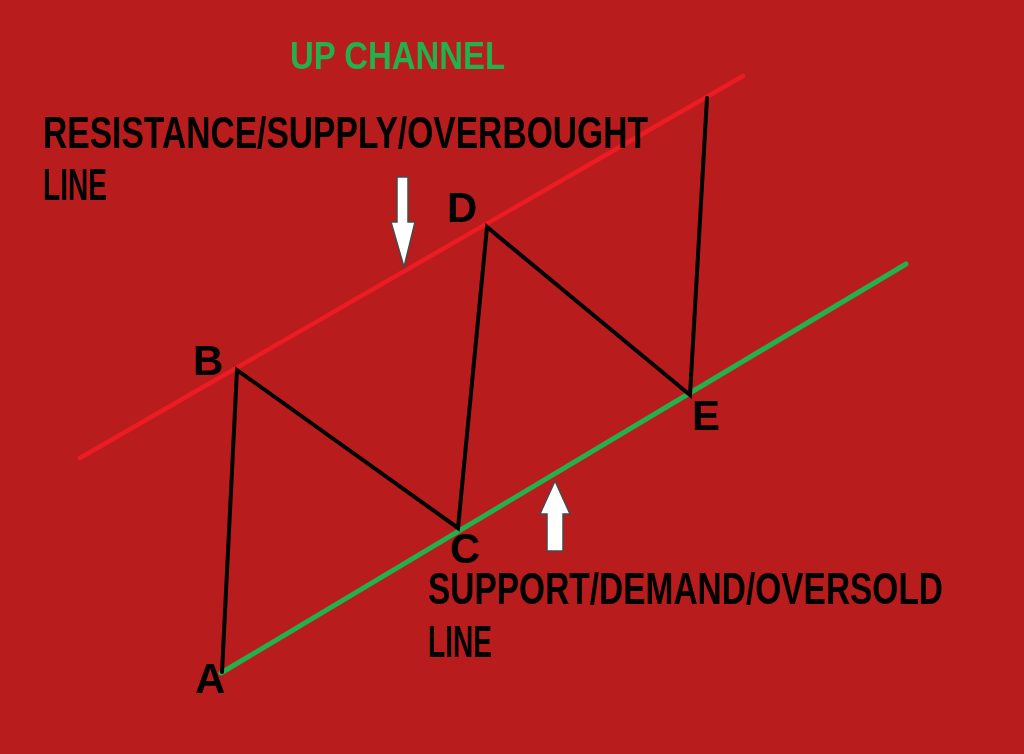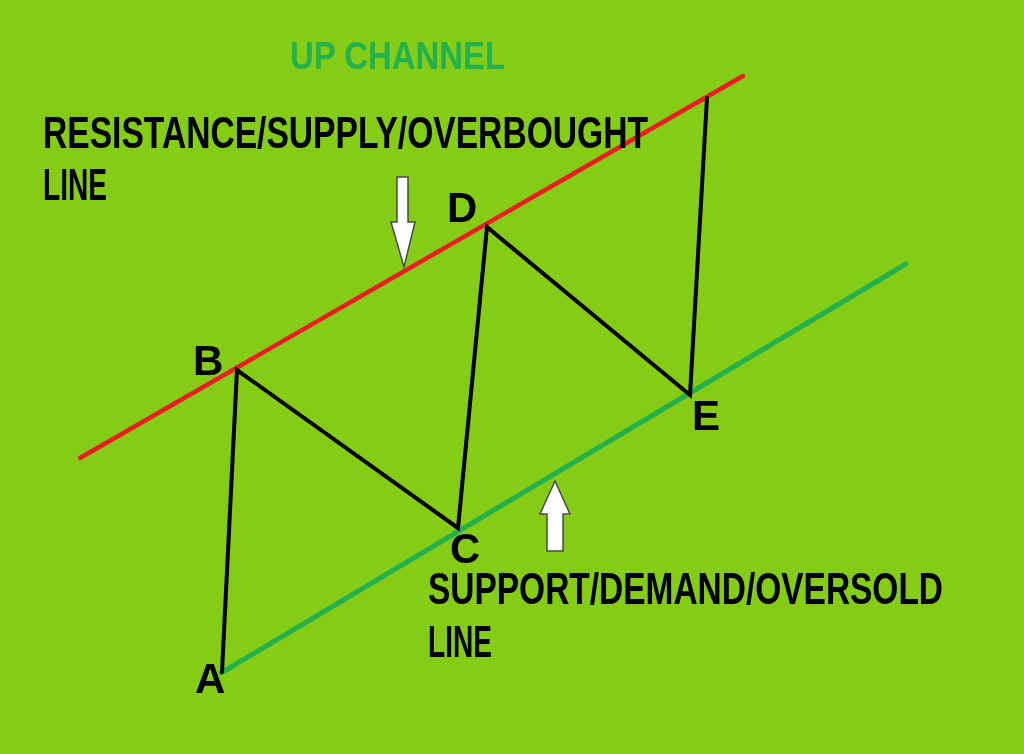--- a/index.html
+++ b/index.html
@@ -4,21 +4,21 @@
 <style>
   html, body {
     margin: 0;
     padding: 0;
     background: #ffffff;
   }
   .canvas {
     position: relative;
     width: 1024px;
     height: 754px;
-    background: #84cc16;
+    background: #b91c1c;
     overflow: hidden;
     font-family: "Liberation Sans", sans-serif;
   }
   svg { display: block; }
   .t-title {
     font-family: "Liberation Sans", sans-serif;
     font-size: 38px;
     font-weight: bold;
   }
   .t-label {

